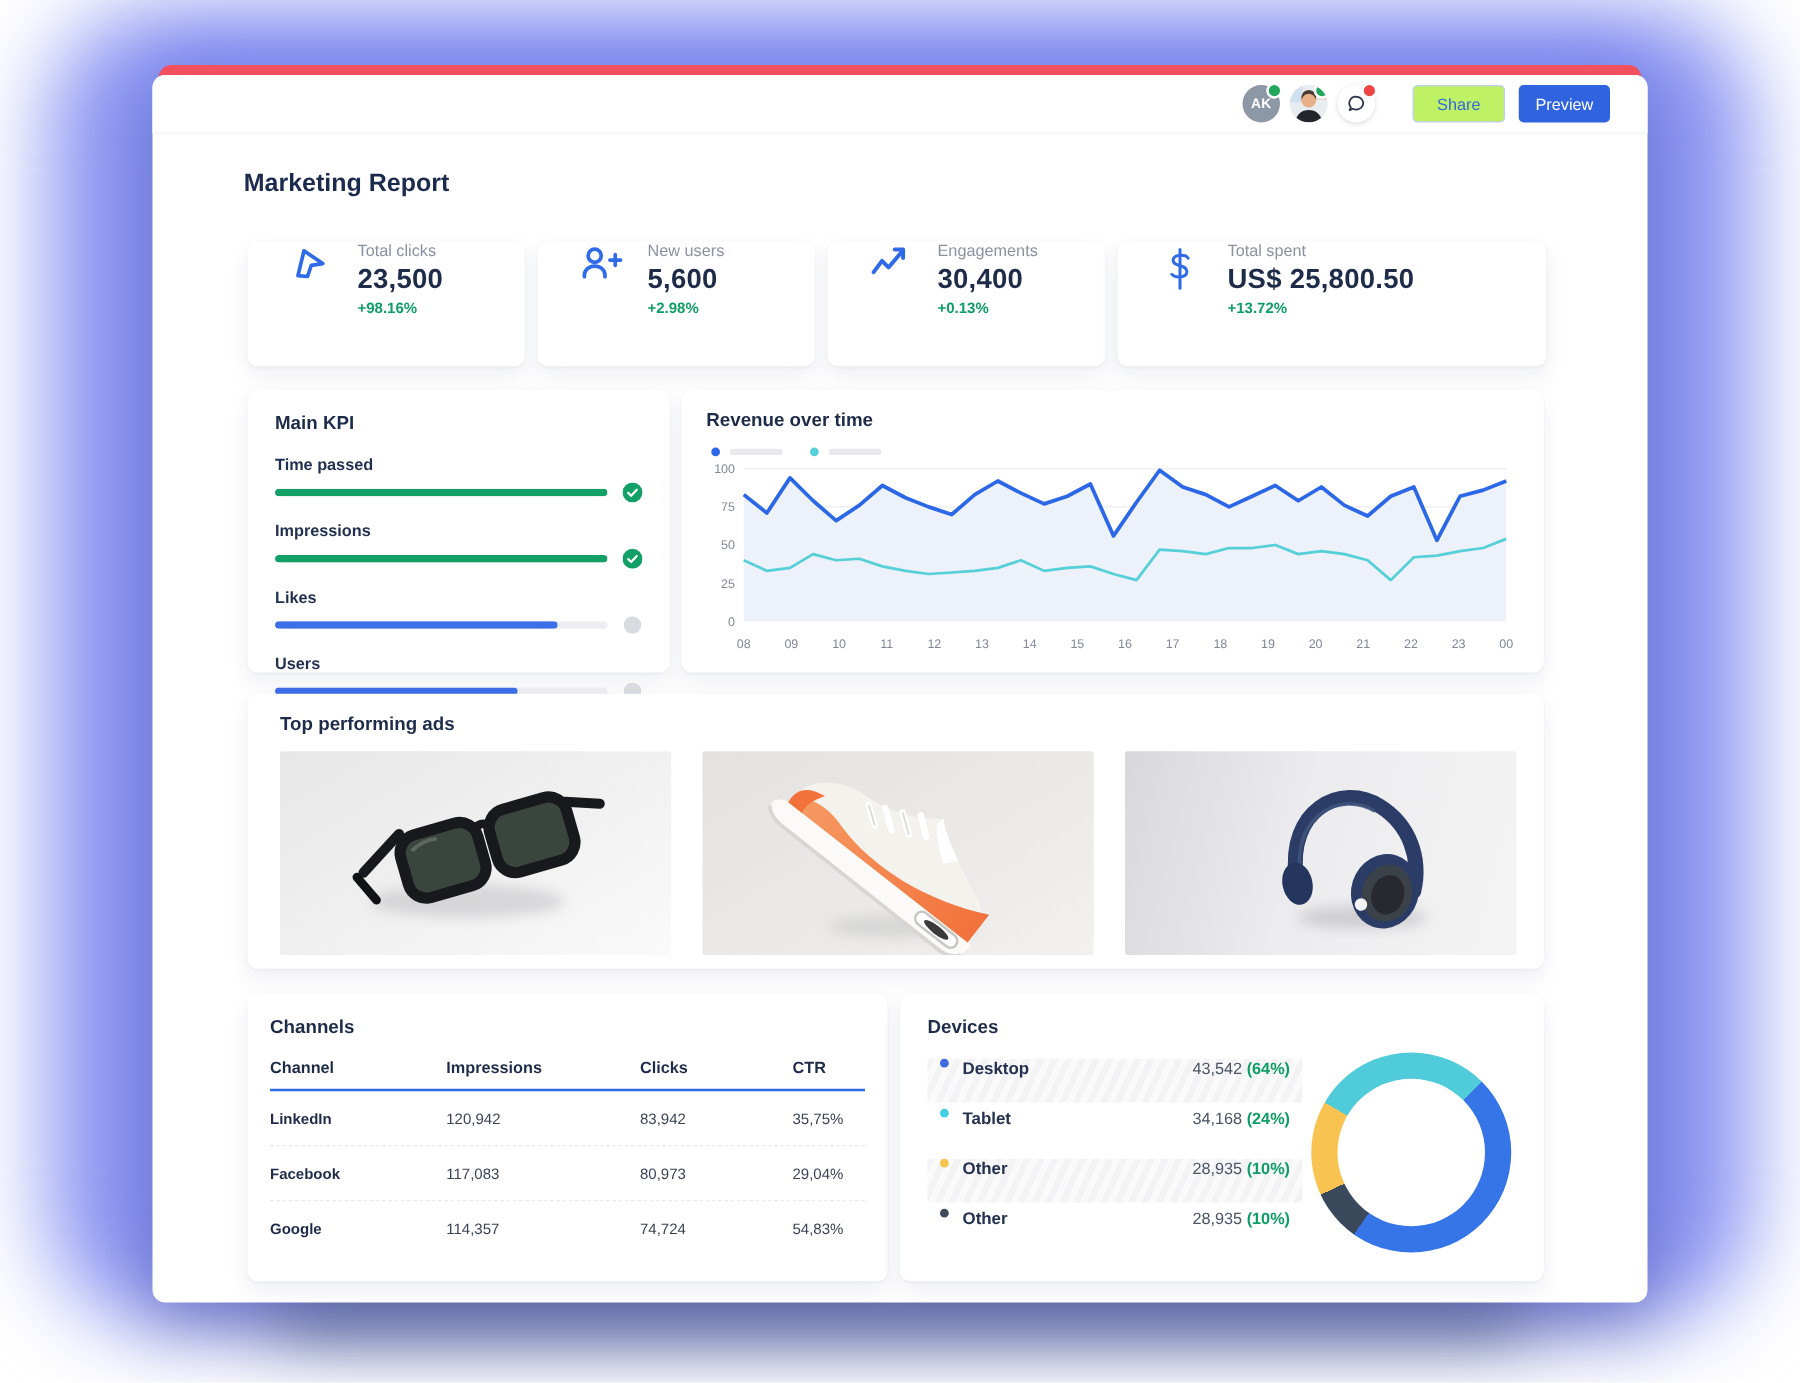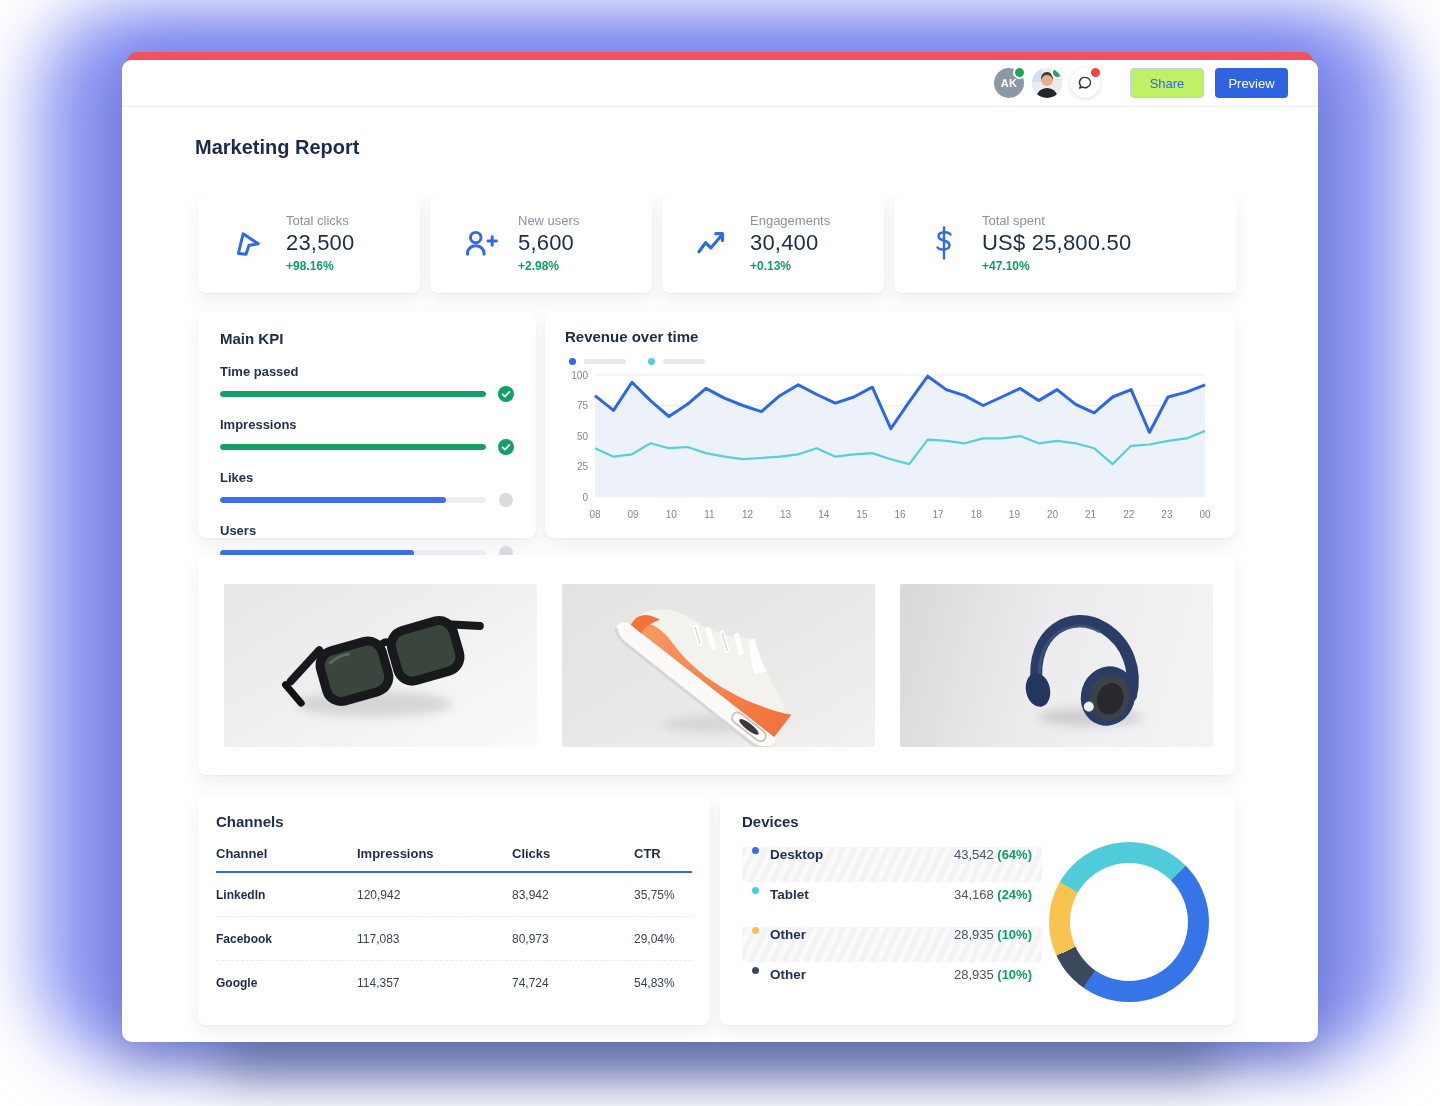--- a/index.html
+++ b/index.html
@@ -38,26 +38,26 @@
         font-family:"Liberation Sans",sans-serif}
   .btn-share{width:74px;background:#bef264;border:1px solid #c0cdf4;color:#3566e0;margin-right:11px}
   .btn-preview{width:73px;background:#2f63e0;border:none;color:#fff}
 
   .page-title{position:absolute;left:73px;top:76px;font-size:20px;font-weight:700;color:#1c2b4d}
 
   
   .cards{position:absolute;left:76px;top:133px;display:flex;gap:10px}
   .card{height:100px;background:#fff;border-radius:8px;box-sizing:border-box;
         box-shadow:0 8px 18px rgba(50,65,120,.08),0 1px 2px rgba(50,65,120,.05);
-        display:flex;align-items:center;padding-left:30px}
+        display:flex;align-items:flex-start;padding-left:30px}
   .card-1,.card-2,.card-3{width:222px}
   .card-4{width:343px}
   .card-icon{width:40px;margin-right:18px;display:flex;align-items:center;justify-content:center;flex:none}
   .card-label{font-size:13px;color:#8a92a2;margin-bottom:2px}
-  .card-value{font-size:22px;font-weight:400;color:#1e2c49;letter-spacing:.2px;white-space:nowrap}
+  .card-value{font-size:22px;font-weight:700;color:#1e2c49;letter-spacing:.2px;white-space:nowrap}
   .card-delta{font-size:12px;font-weight:700;color:#0f9e66;margin-top:3px}
 
   
   .panel{position:absolute;background:#fff;border-radius:8px;box-sizing:border-box;
         box-shadow:0 8px 18px rgba(50,65,120,.08),0 1px 2px rgba(50,65,120,.05)}
   .panel-title{font-size:15px;font-weight:700;color:#1e2c49}
 
   #panel-kpi{left:76px;top:252px;width:338px;height:226px;padding:18px 22px}
   .kpi-row{margin-top:15px}
   .kpi-row:first-of-type{margin-top:17px}
@@ -192,21 +192,21 @@
           <svg width="26" height="44" viewBox="0 0 26 38">
             <g fill="none" stroke="#2f6be8" stroke-width="2.4" stroke-linecap="round">
               <path d="M19.5 10.5 C 18 7.5 8 7 7.5 12 C 7 18 19 15 18.5 21.5 C 18 26.5 9 26.5 6.5 23.5"></path>
               <path d="M13 3.5 v31"></path>
             </g>
           </svg>
         </span>
         <div class="card-text">
           <div class="card-label">Total spent</div>
           <div class="card-value">US$ 25,800.50</div>
-          <div class="card-delta">+47.10%</div>
+          <div class="card-delta">+13.72%</div>
         </div>
       </div>
     </div>
 
   <div class="panel" id="panel-kpi">
     <div class="panel-title">Main KPI</div>
     <div id="kpi-rows">
         <div class="kpi-row">
           <div class="kpi-label">Time passed</div>
           <div class="kpi-line">
@@ -303,20 +303,21 @@
         <text x="449.4" y="151" text-anchor="middle" font-size="10" fill="#818897">19</text>
         <text x="487.5" y="151" text-anchor="middle" font-size="10" fill="#818897">20</text>
         <text x="525.6" y="151" text-anchor="middle" font-size="10" fill="#818897">21</text>
         <text x="563.8" y="151" text-anchor="middle" font-size="10" fill="#818897">22</text>
         <text x="601.9" y="151" text-anchor="middle" font-size="10" fill="#818897">23</text>
         <text x="640.0" y="151" text-anchor="middle" font-size="10" fill="#818897">00</text>
       </svg>
   </div>
 
   <div class="panel" id="panel-ads">
+    <div class="panel-title">Top performing ads</div>
     <div class="ads-row">
 
       <div class="ad-tile ad-1">
         <svg width="313" height="163" viewBox="0 0 313 163">
           <defs>
               <filter id="blur1" x="-40%" y="-40%" width="180%" height="180%">
                 <feGaussianBlur stdDeviation="5"></feGaussianBlur>
               </filter>
             </defs>
           <ellipse cx="150" cy="120" rx="78" ry="13" fill="#b9b9bc" opacity=".5" filter="url(#blur1)"></ellipse>

